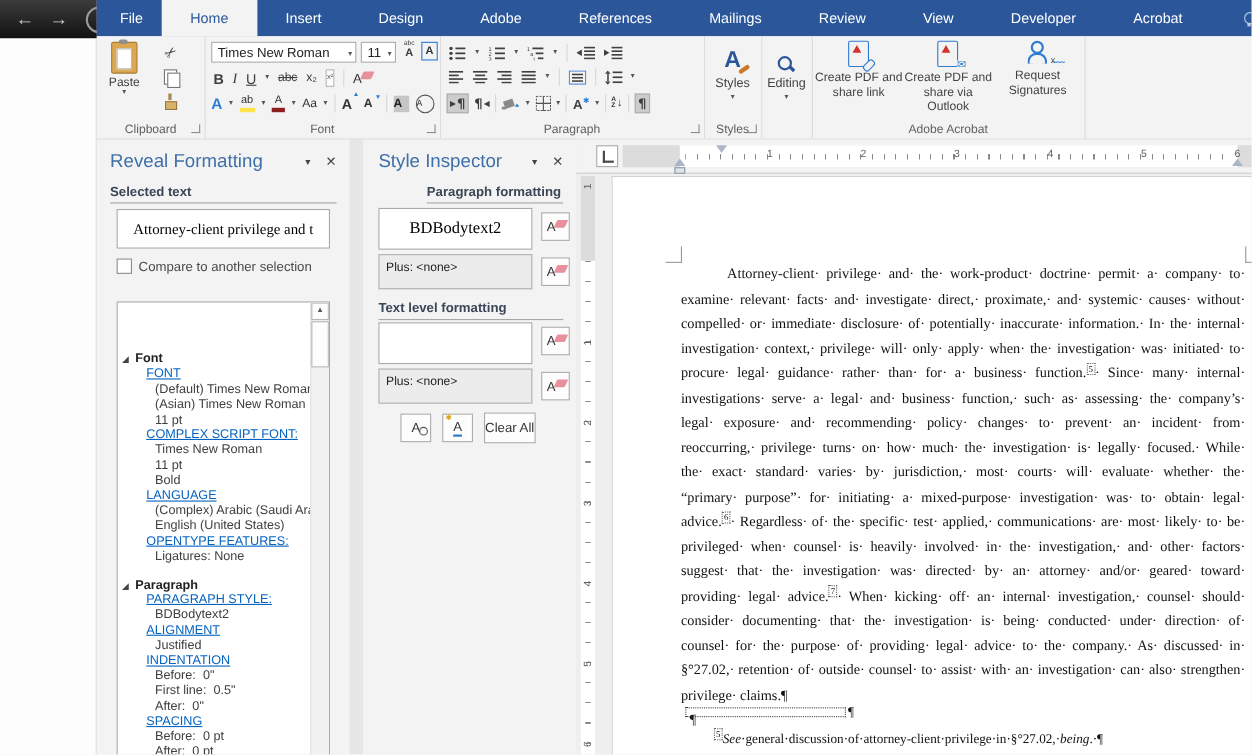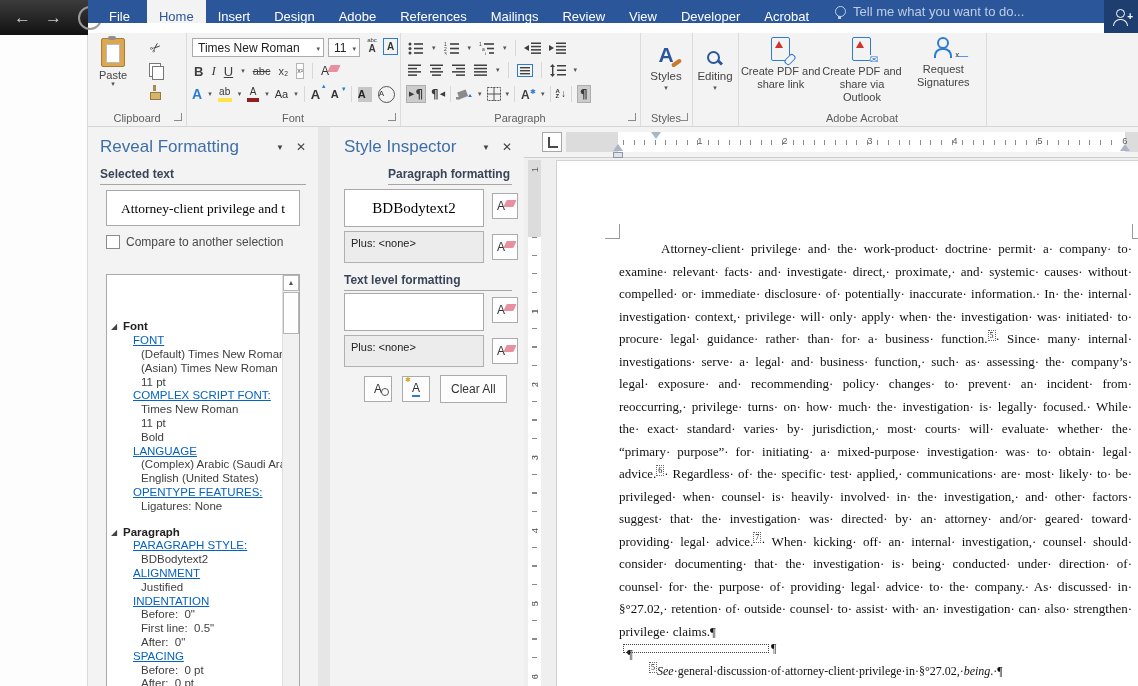--- a/index.html
+++ b/index.html
@@ -10,23 +10,23 @@
   .ovbar{position:absolute;left:0;top:0;width:88px;height:35px;
     background:linear-gradient(#3c3c3c,#111);display:flex;align-items:center;gap:14px;padding-left:14px;box-sizing:border-box;}
   .ovbtn{color:#cfcfcf;font-size:17px;line-height:1;cursor:pointer;}
   .ovcircle{width:20px;height:20px;border:2px solid #9a9a9a;border-radius:50%;margin-left:2px;flex:none;}
   .leftstrip{position:absolute;left:0;top:35px;width:88px;bottom:0;background:#fdfdfd;border-right:1px solid #d9d9d9;box-sizing:border-box;}
 
   
   .win{position:absolute;left:88px;top:0;right:0;bottom:0;}
 
   
-  .titlebar{position:absolute;left:0;top:0;right:0;height:23px;background:#2b579a;display:flex;align-items:stretch;}
+  .titlebar{position:absolute;left:0;top:0;right:0;height:33px;background:#2b579a;display:flex;align-items:stretch;gap:16px;}
   .tabs{display:flex;align-items:stretch;margin-left:4px;}
-  .tab{color:#fff;font-size:13px;line-height:33px;padding:0 12px;cursor:pointer;white-space:nowrap;}
+  .tab{color:#fff;font-size:13px;line-height:33px;padding:0 26px;cursor:pointer;white-space:nowrap;}
   .tab.file{padding:0 17px;}
   .tab.active{background:#f3f3f3;color:#2b579a;}
   .tellme{display:flex;align-items:center;gap:7px;color:#bdcce6;font-size:13px;margin-left:14px;cursor:text;white-space:nowrap;}
   .bulb{width:9px;height:9px;border:1.5px solid #bdcce6;border-radius:50%;position:relative;flex:none;}
   .bulb::after{content:"";position:absolute;left:2px;top:9px;width:3px;height:3px;background:#bdcce6;}
   .tspacer{flex:1;}
   .acct{width:34px;height:33px;background:#1d3e6f;display:flex;align-items:center;justify-content:center;cursor:pointer;flex:none;}
   .person{position:relative;width:16px;height:16px;}
   .person::before{content:"";position:absolute;left:3px;top:0;width:7px;height:7px;border:1.5px solid #fff;border-radius:50%;}
   .person::after{content:"+";position:absolute;right:-4px;top:2px;color:#fff;font-size:10px;font-weight:bold;}
@@ -161,21 +161,21 @@
     font-size:11px;color:#222;padding:5px 0 0 6px;}
   .erbtn{position:absolute;left:162px;width:26px;height:26px;background:#fdfdfd;border:1px solid #ababab;box-sizing:border-box;
     display:flex;align-items:center;justify-content:center;cursor:pointer;}
   .ibtnrow{position:absolute;left:34px;top:248px;display:flex;gap:10px;align-items:center;}
   .ibtn{width:28px;height:26px;background:#fdfdfd;border:1px solid #ababab;box-sizing:border-box;
     display:flex;align-items:center;justify-content:center;cursor:pointer;position:relative;}
   .amag{font-size:12px;color:#333;position:relative;}
   .amag::after{content:"";position:absolute;right:-7px;bottom:0;width:6px;height:6px;border:1.5px solid #555;border-radius:50%;}
   .anew{font-size:12px;color:#333;border-bottom:2px solid #2b7cd3;position:relative;}
   .anew::before{content:"✱";position:absolute;left:-7px;top:-5px;font-size:7px;color:#d8a413;}
-  .clearall{height:26px;padding:0 10px;background:#fdfdfd;border:1px solid #ababab;font-size:12px;color:#333;
+  .clearall{height:26px;padding:0 0;background:#fdfdfd;border:1px solid #ababab;font-size:12px;color:#333;
     display:flex;align-items:center;cursor:pointer;text-align:right;}
 
   
   .docarea{position:absolute;left:436px;top:0;right:0;bottom:0;background:#efefef;}
   .hrow{position:absolute;left:0;top:0;right:0;height:31px;background:#f3f3f3;border-bottom:1px solid #cdcdcd;box-sizing:border-box;}
   .tabsel{position:absolute;left:18px;top:5px;width:20px;height:20px;background:#fff;border:1px solid #a8a8a8;box-sizing:border-box;cursor:pointer;}
   .tabsel span{position:absolute;left:5px;top:4px;width:8px;height:9px;border-left:2px solid #4a4a4a;border-bottom:2px solid #4a4a4a;font-size:0;}
   .ruler{position:absolute;left:42px;right:0;top:5px;height:20px;background:#dcdcdc;}
   .rwhite{position:absolute;left:52px;width:507px;top:0;bottom:0;background:#fff;}
   .rticks{position:absolute;left:57px;width:497px;top:8px;height:5px;

